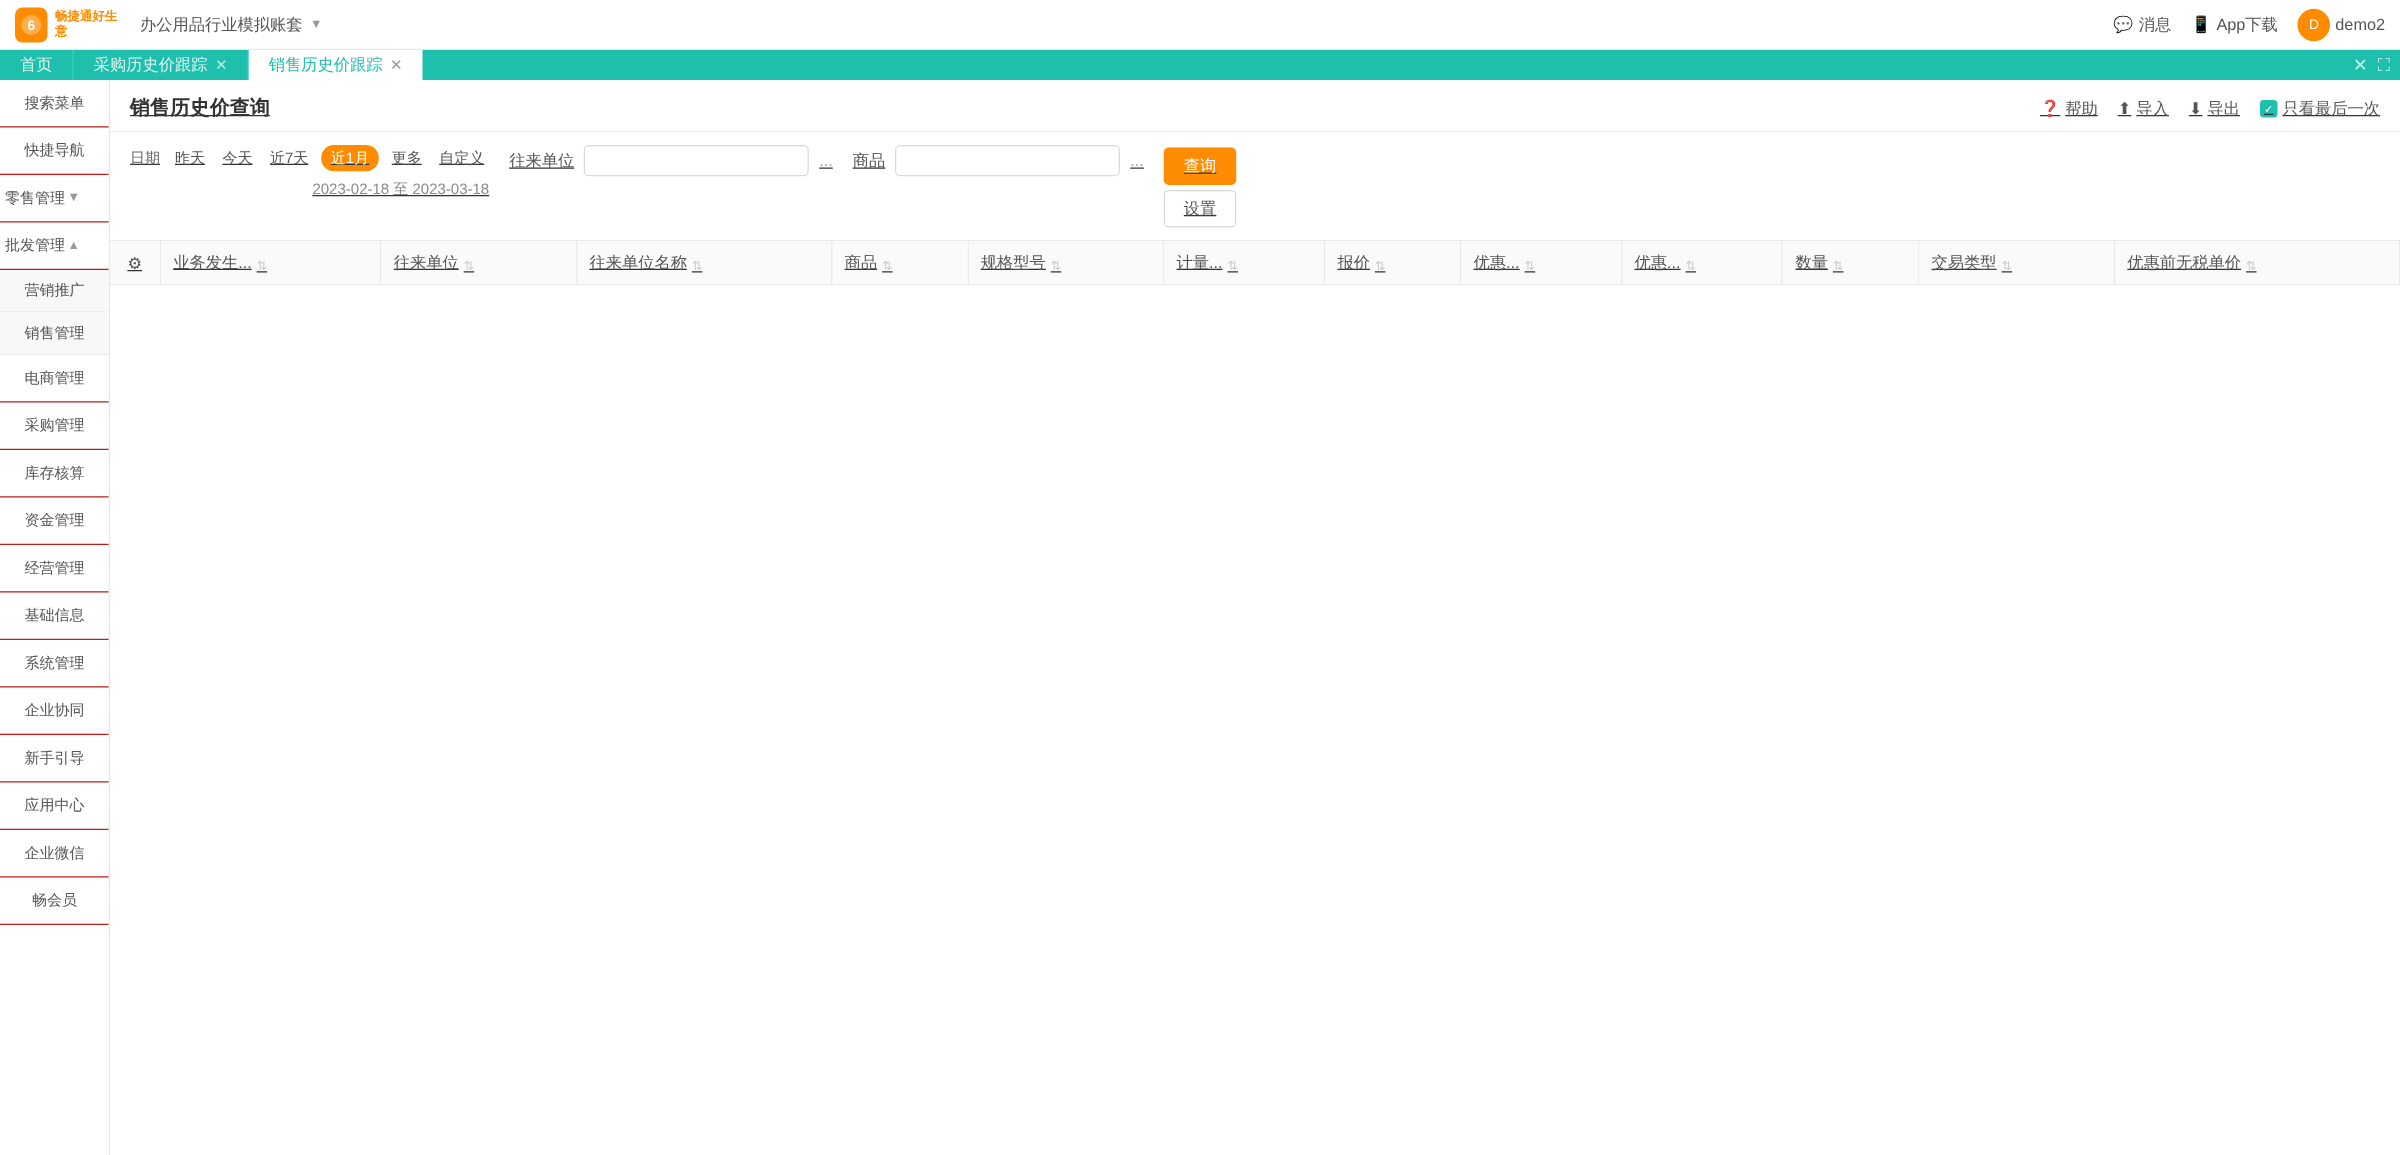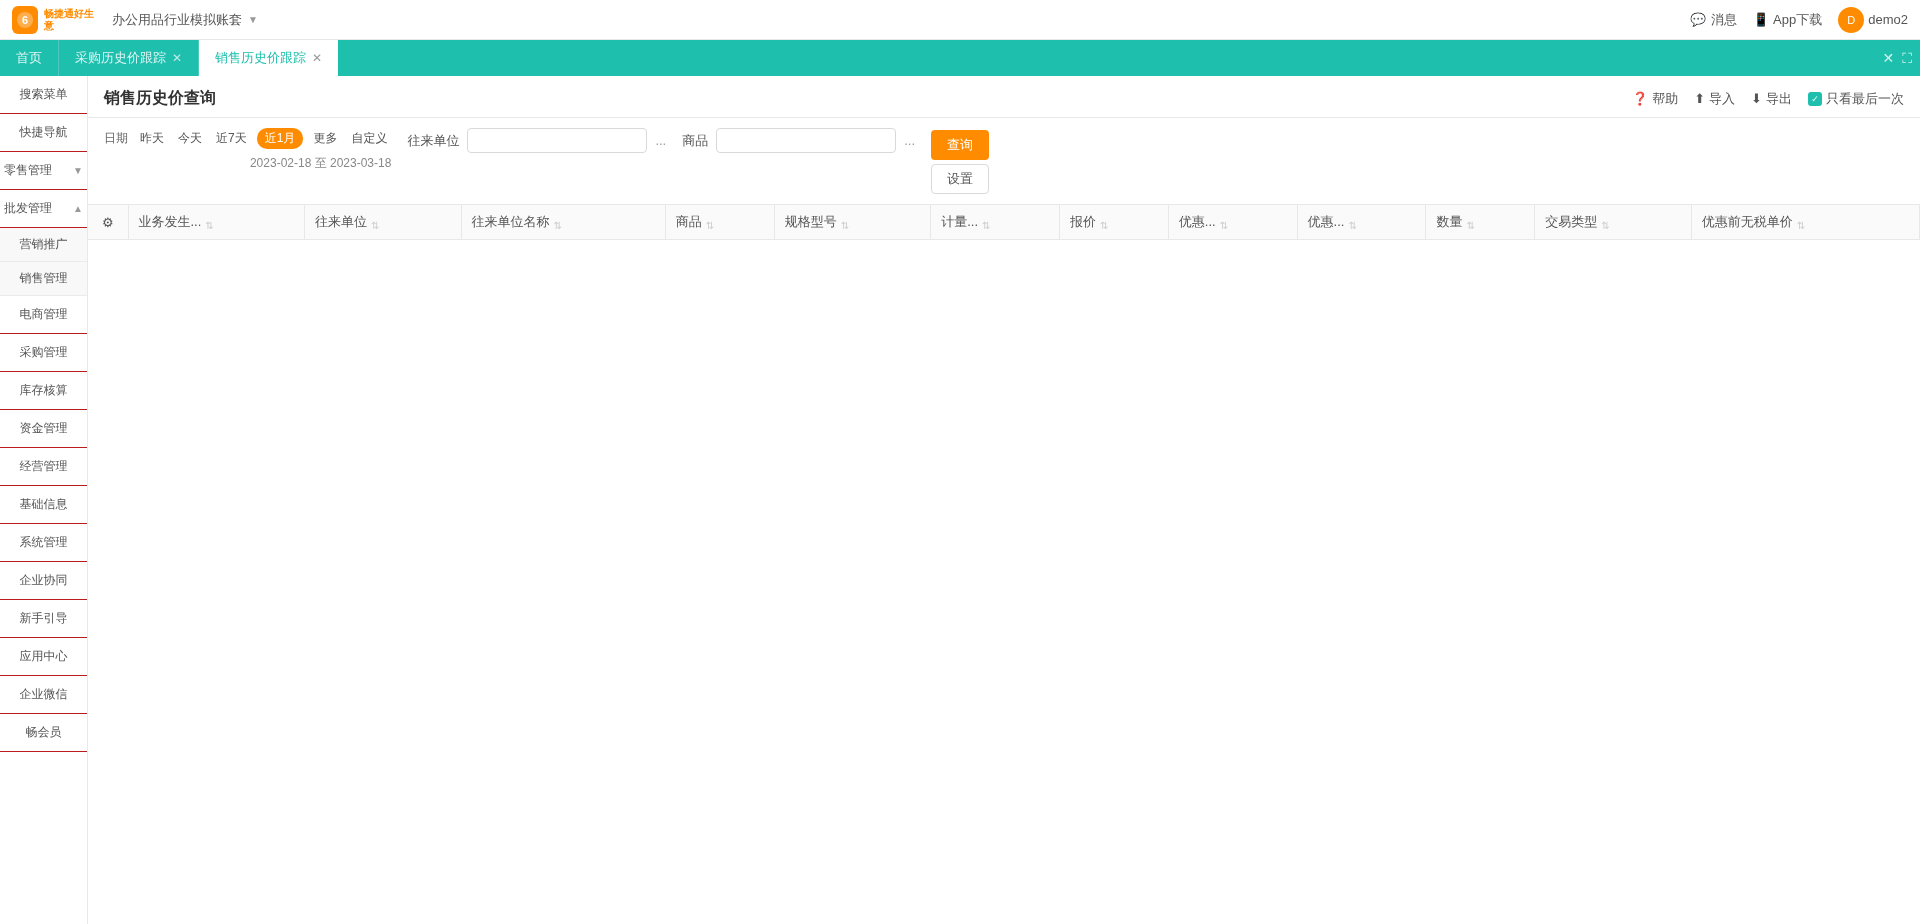--- a/index.html
+++ b/index.html
@@ -71,21 +71,21 @@
       background: #ff8c00;
       display: flex;
       align-items: center;
       justify-content: center;
       color: white;
       font-size: 11px;
     }
 
     
     .tab-bar {
-      height: 36px;
+      height: 24px;
       background: #1ebfad;
       display: flex;
       align-items: center;
       padding: 0 0;
       flex-shrink: 0;
     }
     .tab-item {
       height: 100%;
       display: flex;
       align-items: center;
@@ -143,21 +143,21 @@
       padding: 10px 4px;
       text-align: center;
       font-size: 12px;
       color: #555;
       cursor: pointer;
       border-bottom: 1px solid #b91c1c;
     }
     .sidebar-item.has-arrow {
       display: flex;
       align-items: center;
-      justify-content: space-between;
+      justify-content: flex-start;
       gap: 2px;
     }
     .sidebar-arrow { font-size: 10px; color: #999; }
 
     .sidebar-sub-item {
       padding: 8px 4px;
       text-align: center;
       font-size: 12px;
       color: #555;
       cursor: pointer;
@@ -175,20 +175,21 @@
     }
 
     
     .page-container {
       flex: 1;
       background: #fff;
       margin: 0;
       display: flex;
       flex-direction: column;
       overflow: hidden;
+      text-decoration: underline;
     }
 
     
     .page-header {
       padding: 12px 16px 8px;
       border-bottom: 1px solid #e8e8e8;
       display: flex;
       align-items: center;
       justify-content: space-between;
       background: #fff;

